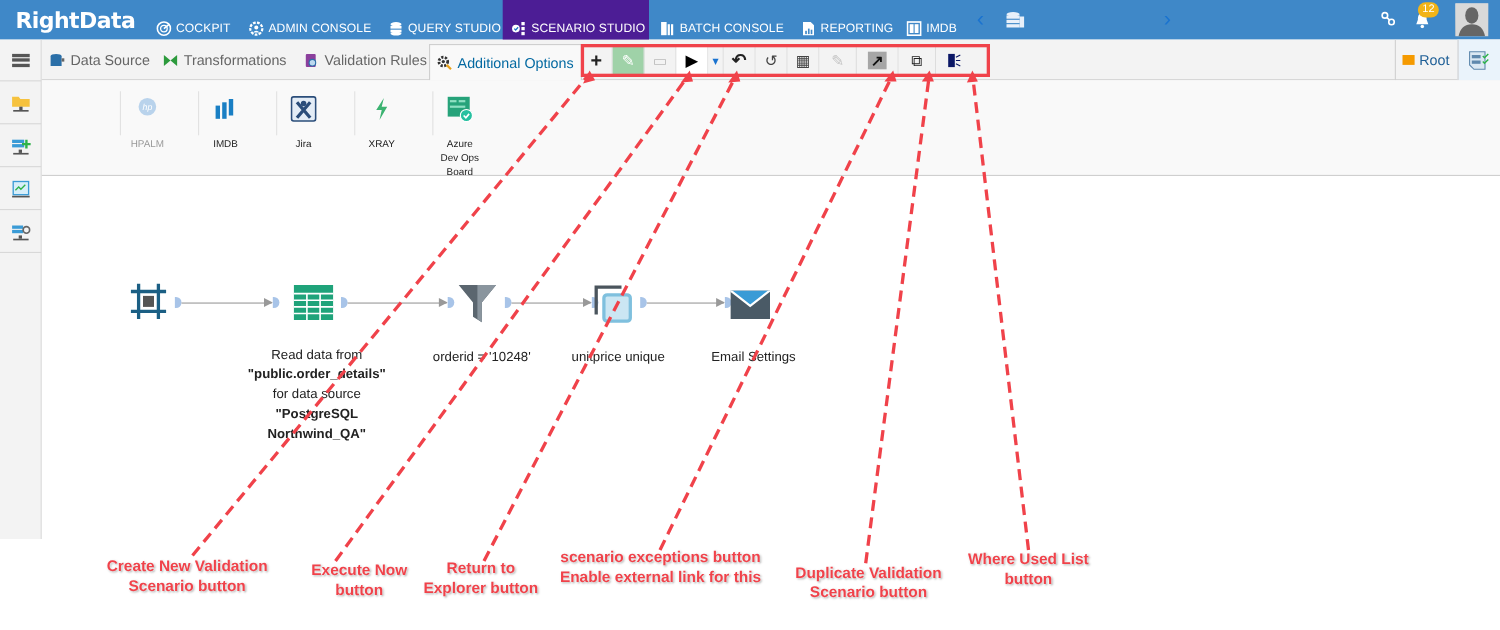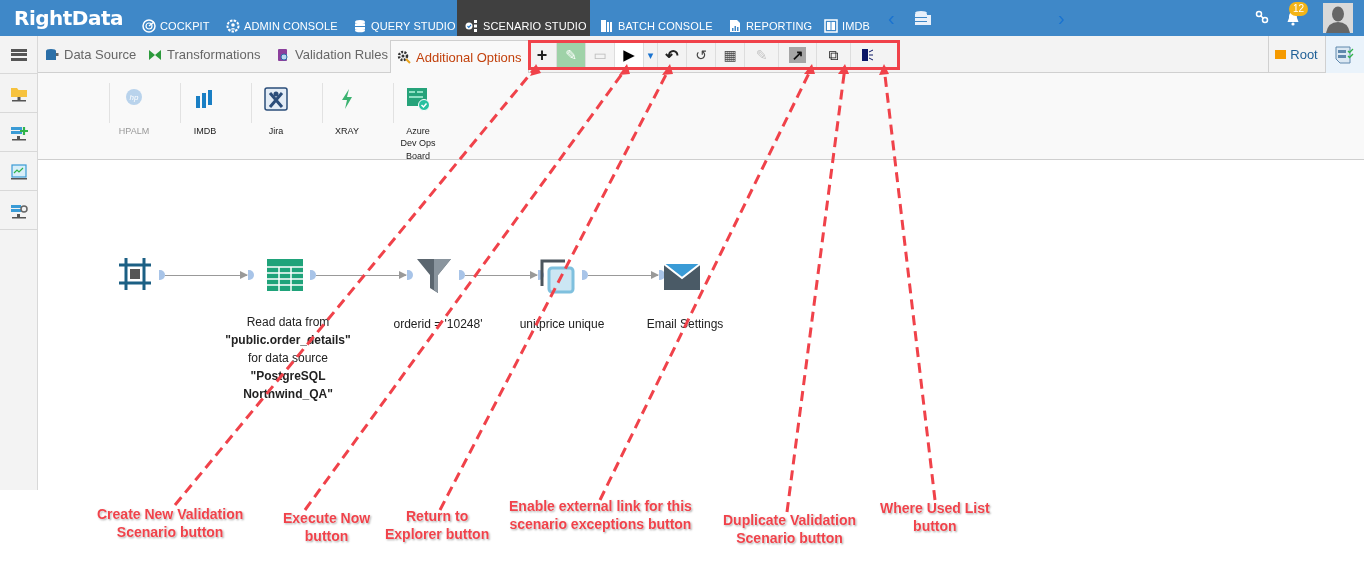--- a/index.html
+++ b/index.html
@@ -3,38 +3,38 @@
 <meta charset="utf-8">
 <style>
   * { box-sizing: border-box; margin: 0; padding: 0; }
   html, body { width: 1364px; height: 573px; overflow: hidden; background: #ffffff; font-family: "Liberation Sans", sans-serif; }
   body { position: relative; }
 
   
   .topnav { position: absolute; left: 0; top: 0; width: 1364px; height: 36px; background: #3f88c8; display: flex; align-items: center; }
   .logo { position: absolute; left: 14px; top: 6px; color: #fff; font-weight: bold; font-size: 20px; letter-spacing: -0.5px; font-family: "DejaVu Sans", sans-serif; }
   .nav-item { position: absolute; top: 0; height: 52px; display: flex; align-items: center; color: #fff; font-size: 11px; letter-spacing: 0.1px; white-space: nowrap; }
-  .nav-item.active { background: #404040; }
+  .nav-item.active { background: #4c1d95; }
   .nav-item .ic { display: inline-block; width: 14px; height: 14px; margin-right: 4px; }
   .nav-arrow { position: absolute; top: 8px; color: #1a73d0; font-size: 20px; line-height: 20px; }
   .topright-link { position: absolute; left: 1255px; top: 10px; color: #fff; font-size: 14px; }
   .bell { position: absolute; left: 1286px; top: 10px; width: 14px; height: 16px; }
   .badge { position: absolute; left: 1289px; top: 2px; background: #f2b418; color: #fff; font-size: 10px; border-radius: 8px; padding: 1px 4px; line-height: 12px; }
   .avatar { position: absolute; left: 1323px; top: 3px; width: 30px; height: 30px; background: linear-gradient(#ddd, #bbb); overflow: hidden; }
 
   
   .leftrail { position: absolute; left: 0; top: 36px; width: 38px; height: 454px; background: #f3f3f3; border-right: 1px solid #d8d8d8; }
   .rail-btn { position: absolute; left: 0; width: 38px; height: 38px; border-bottom: 1px solid #d8d8d8; display: flex; align-items: center; justify-content: center; }
   .hamburger { width: 16px; height: 12px; border-top: 3px solid #555; border-bottom: 3px solid #555; position: relative; }
   .hamburger::after { content: ""; position: absolute; left: 0; right: 0; top: 1.5px; height: 3px; background: #555; }
 
   
   .tabbar { position: absolute; left: 38px; top: 36px; width: 1326px; height: 37px; background: #f3f3f3; border-bottom: 1px solid #d0d0d0; }
   .tab { position: absolute; top: 0; height: 37px; display: flex; align-items: center; font-size: 13px; color: #666; white-space: nowrap; }
-  .tab.active { background: #f9f9f9; color: #c2410c; border: 1px solid #cfcfcf; border-bottom: none; top: 4px; height: 33px; padding: 0 6px; }
+  .tab.active { background: #f9f9f9; color: #0369a1; border: 1px solid #cfcfcf; border-bottom: none; top: 4px; height: 33px; padding: 0 6px; }
   .tab .ic { width: 14px; height: 14px; margin-right: 5px; display: inline-block; }
 
   .toolbar { position: absolute; left: 528px; top: 41px; height: 28px; display: flex; }
   .tb { width: 29px; height: 28px; border-right: 1px solid #ddd; display: flex; align-items: center; justify-content: center; background: #f3f3f3; font-size: 14px; color: #222; }
   .tb.green { background: #9fd2a8; }
   .tb.white { background: #ffffff; }
   .annot-box { position: absolute; left: 528px; top: 40px; width: 372px; height: 30px; border: 3px solid #f0424a; pointer-events: none; }
 
   .root-btn { position: absolute; left: 1268px; top: 36px; height: 37px; width: 56px; border-left: 1px solid #d0d0d0; display: flex; align-items: center; justify-content: center; font-size: 13px; color: #1f5f96; }
   .root-btn .folder { width: 11px; height: 9px; background: #f59a00; margin-right: 4px; }
@@ -413,22 +413,22 @@
 </div>
 <div class="callout" style="left:283px;top:509px;">
   <div>Execute Now</div>
   <div>button</div>
 </div>
 <div class="callout" style="left:385px;top:507px;">
   <div>Return to</div>
   <div>Explorer button</div>
 </div>
 <div class="callout" style="left:509px;top:497px;">
+  <div>scenario exceptions button</div>
   <div>Enable external link for this</div>
-  <div>scenario exceptions button</div>
 </div>
 <div class="callout" style="left:723px;top:511px;">
   <div>Duplicate Validation</div>
   <div>Scenario button</div>
 </div>
 <div class="callout" style="left:880px;top:499px;">
   <div>Where Used List</div>
   <div>button</div>
 </div>
 

